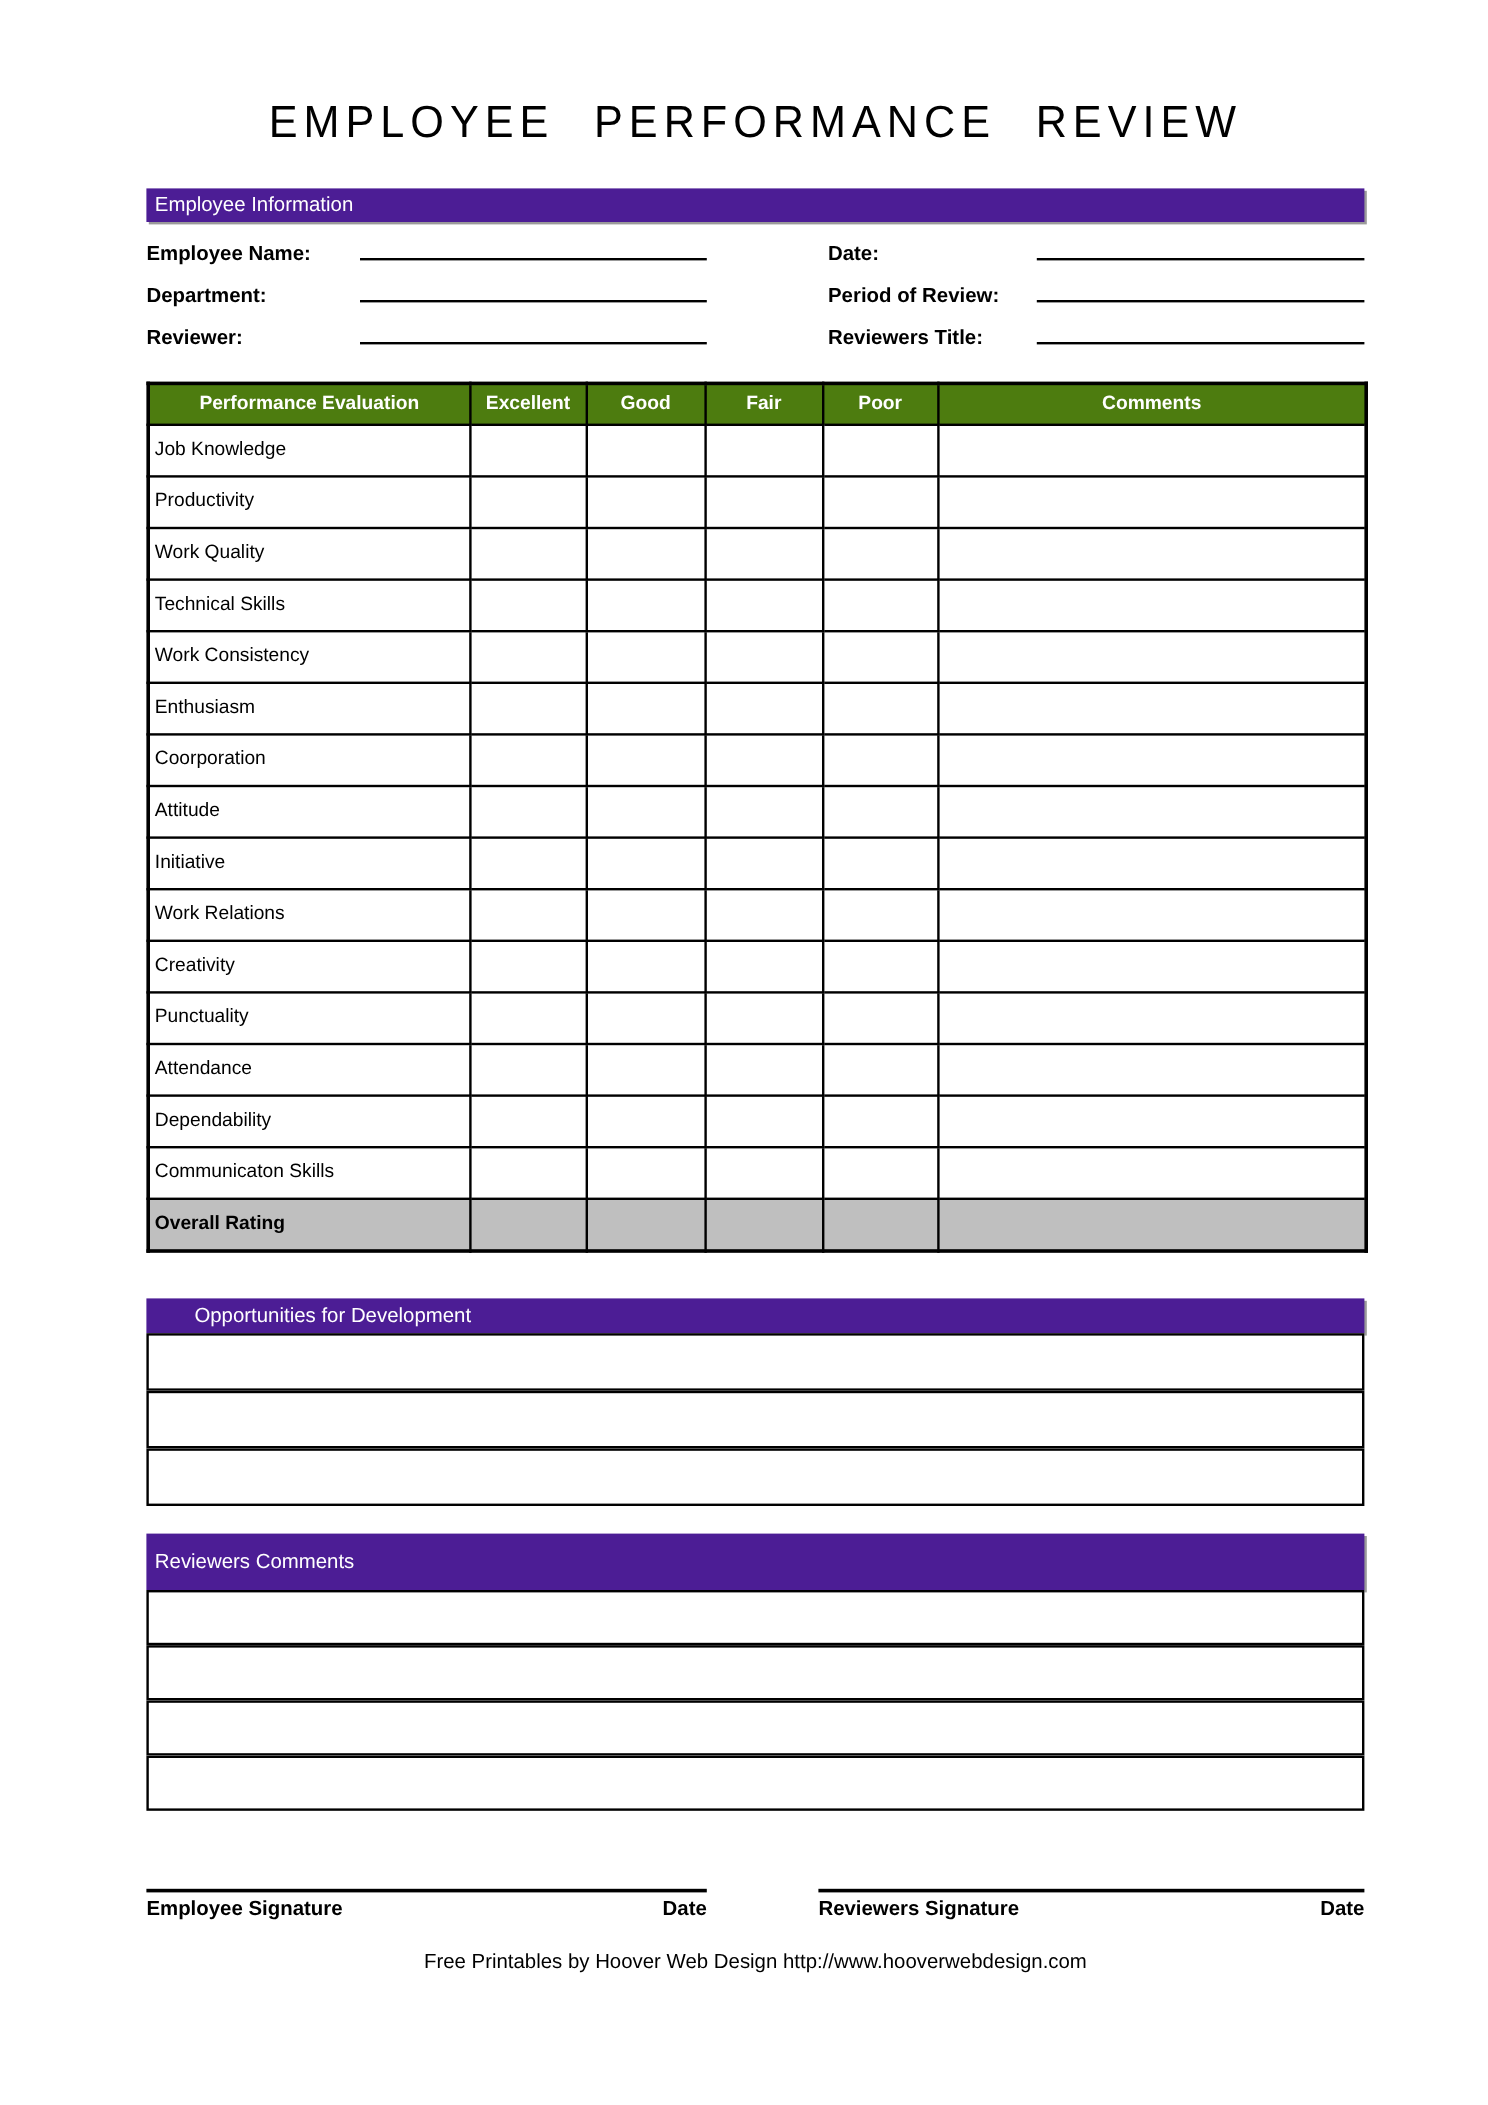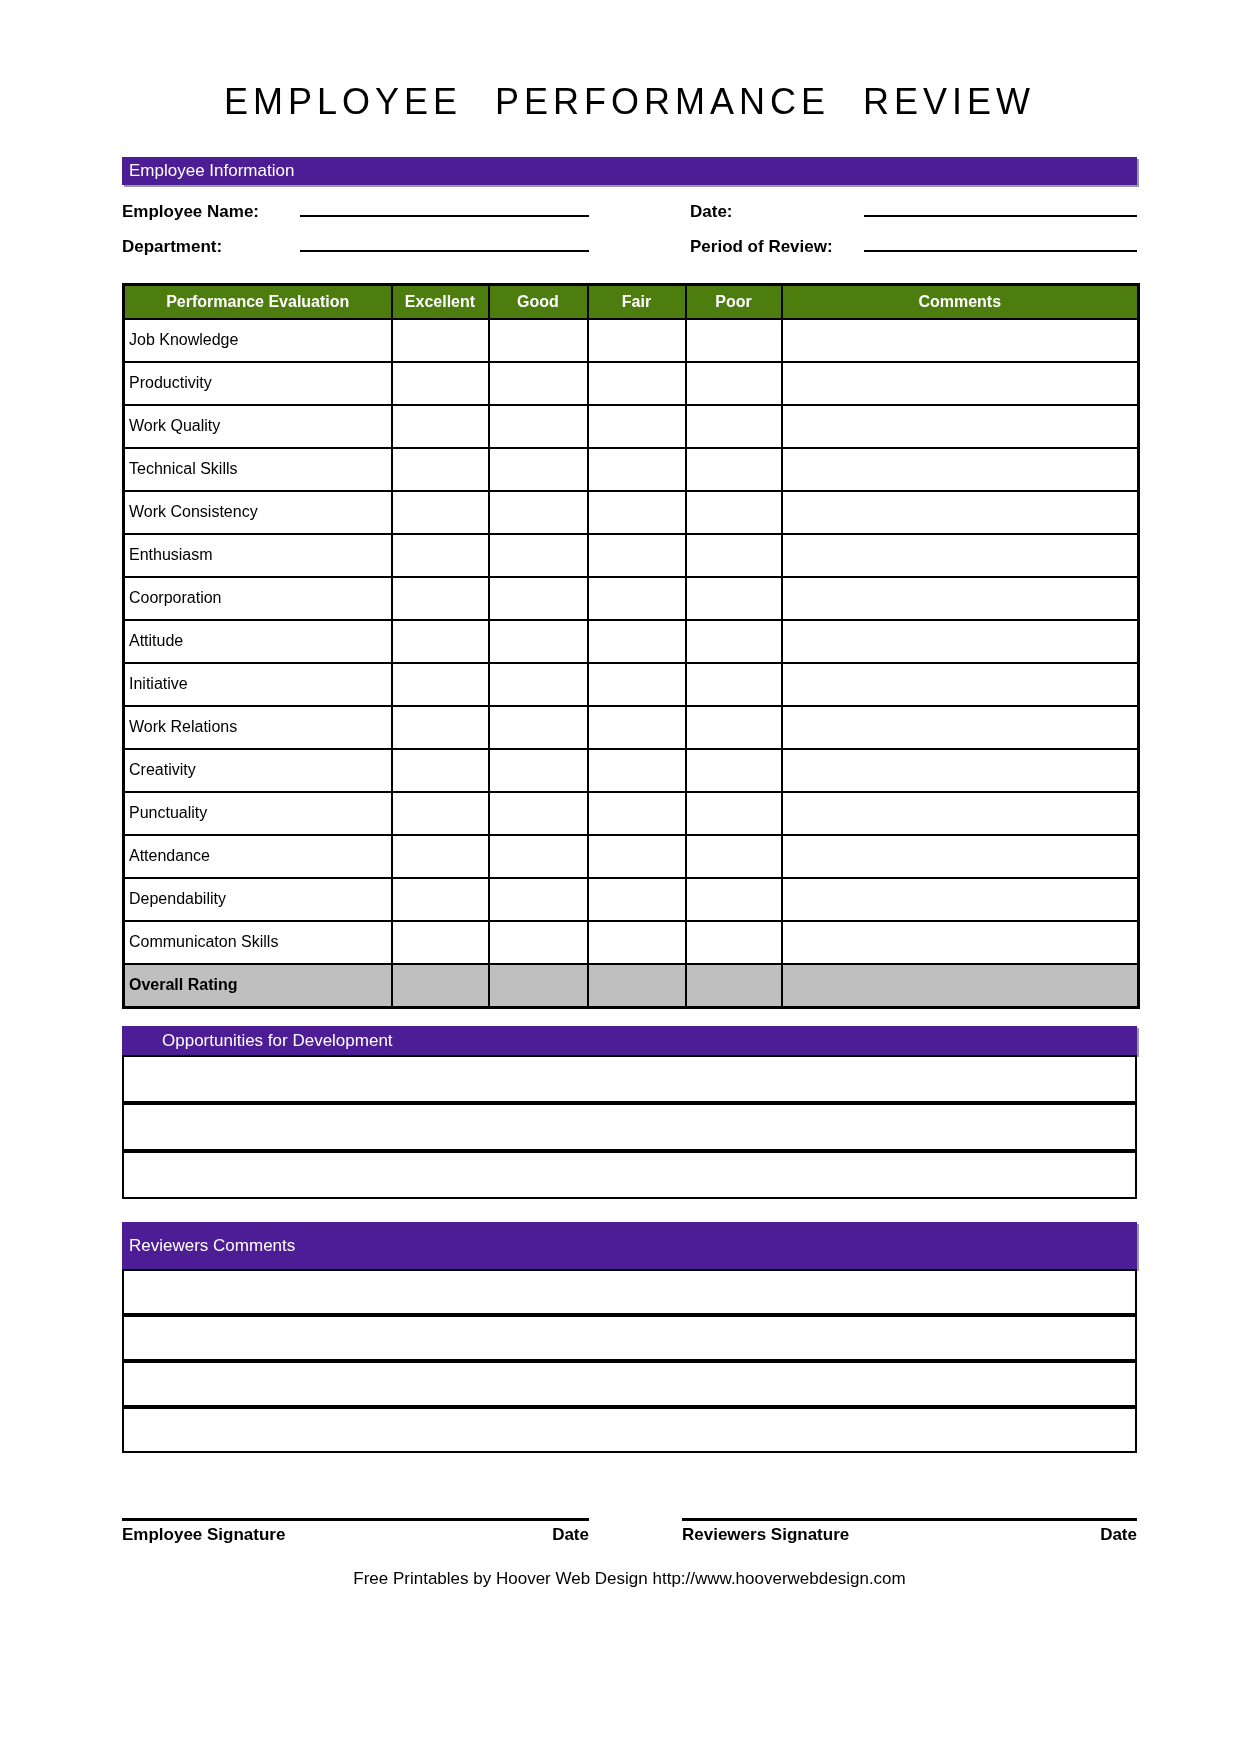--- a/index.html
+++ b/index.html
@@ -35,21 +35,21 @@
     background: #4c1d95;
     color: #ffffff;
     font-weight: normal;
     font-size: 17px;
     display: flex;
     align-items: center;
     padding-left: 7px;
     box-shadow: 2px 2px 0 #9a9a9a;
   }
   .bar.info { margin-top: 33px; height: 28px; }
-  .bar.opp  { margin-top: 17px; height: 29px; padding-left: 40px; }
+  .bar.opp  { margin-top: 38px; height: 29px; padding-left: 40px; }
   .bar.rev  { margin-top: 23px; height: 47px; }
   
   .fields { margin-top: 9px; }
   .field-row { display: flex; height: 35px; align-items: center; }
   .f-left  { width: 467px; display: flex; align-items: center; }
   .f-gap   { width: 101px; }
   .f-right { width: 447px; display: flex; align-items: flex-start; }
   .f-label { font-weight: bold; font-size: 17px; white-space: nowrap; }
   .f-left  .f-label { width: 178px; }
   .f-right .f-label { width: 174px; }
@@ -145,20 +145,31 @@
         <div class="f-left">
           <span class="f-label">Department:</span>
           <span class="f-line"></span>
         </div>
         <div class="f-gap"></div>
         <div class="f-right">
           <span class="f-label">Period of Review:</span>
           <span class="f-line"></span>
         </div>
       </div>
+      <div class="field-row">
+        <div class="f-left">
+          <span class="f-label">Reviewer:</span>
+          <span class="f-line"></span>
+        </div>
+        <div class="f-gap"></div>
+        <div class="f-right">
+          <span class="f-label">Reviewers Title:</span>
+          <span class="f-line"></span>
+        </div>
+      </div>
     </div>
 
     <table class="eval">
       <colgroup>
         <col style="width:268px">
           <col style="width:97px">
           <col style="width:99px">
         <col style="width:98px">
           <col style="width:96px">
           <col style="width:357px">

